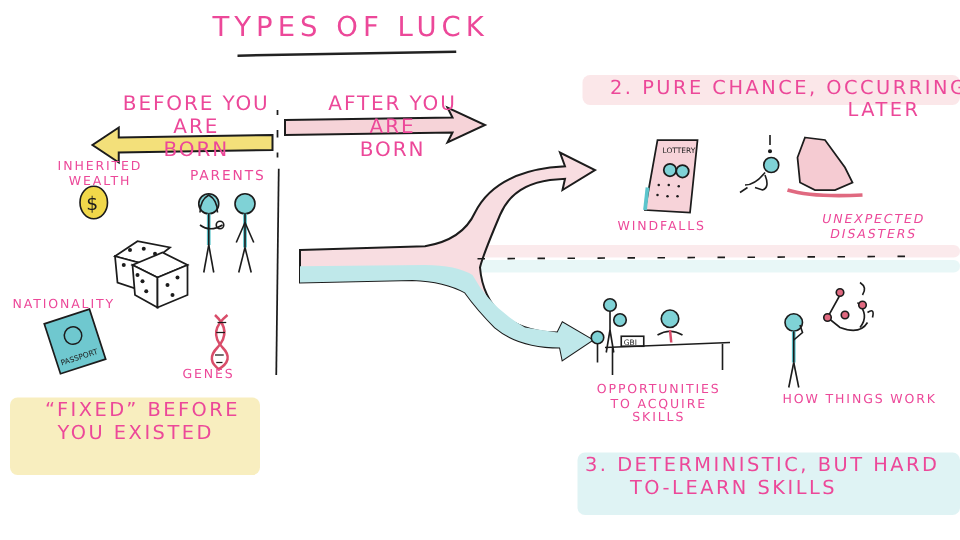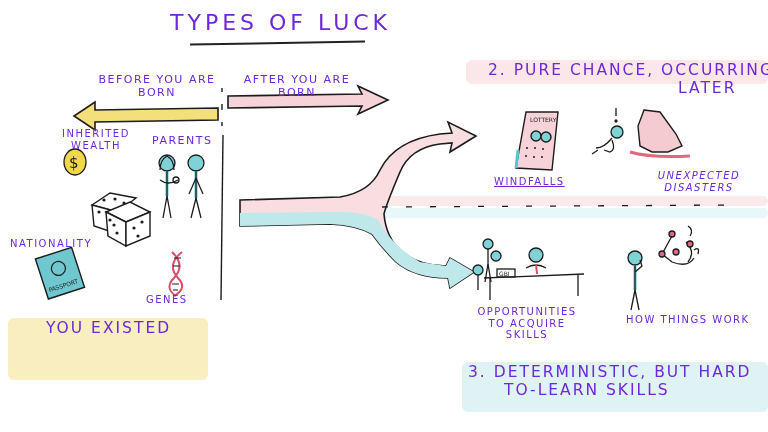--- a/index.html
+++ b/index.html
@@ -1,24 +1,24 @@
 <!DOCTYPE html>
 <html><head>
 <meta charset="utf-8">
 <style>
   html, body { margin: 0; padding: 0; background: #fff; }
   body { width: 768px; height: 432px; position: relative; overflow: hidden;
          font-family: "DejaVu Sans", sans-serif; color: #1a1a1a; }
   .hand { font-family: "DejaVu Sans", sans-serif; text-transform: uppercase;
-          letter-spacing: 1.5px; color: #6d28d9; position: absolute; line-height: 1.15; }
+          letter-spacing: 1.5px; color: #ec4899; position: absolute; line-height: 1.15; }
   .title { left: 170px; top: 10px; font-size: 22px; letter-spacing: 4px; font-weight: normal; }
   .title-underline { position: absolute; left: 190px; top: 42px; width: 175px; height: 2px; background:#222; transform: rotate(-1deg); }
   .hl { position: absolute; opacity: .55; border-radius: 6px; }
   svg.art { position: absolute; left: 0; top: 0; }
-  .small { font-size: 11px; }
+  .small { font-size: 16px; }
   .big { font-size: 15.5px; letter-spacing: 2px; }
   .center { text-align: center; }
 </style>
 </head>
 <body>
 
 <div class="hl" style="left:8px;top:318px;width:200px;height:62px;background:#f2e08a;"></div>
 <div class="hl" style="left:466px;top:60px;width:302px;height:24px;background:#f6c9cf;opacity:.45;"></div>
 <div class="hl" style="left:462px;top:362px;width:306px;height:50px;background:#bfe8ea;opacity:.5;"></div>
 <div class="hl" style="left:380px;top:196px;width:388px;height:10px;background:#f6d0d5;opacity:.45;"></div>
@@ -178,42 +178,43 @@
   </g>
 </svg>
 
 <div class="hand title">Types of Luck</div>
 <div class="title-underline"></div>
 
 <div class="hand small center" style="left:94px;top:74px;width:126px;">
   <div>Before you are</div>
   <div>born</div>
 </div>
-<div class="hand small center" style="left:227px;top:74px;width:140px;">
+<div class="hand small center" style="left:244px;top:74px;width:140px;">
   <div>After you are</div>
   <div>born</div>
 </div>
 
-<div class="hand small center" style="left:40px;top:128px;width:80px;font-size:10px;margin-left:16px;">
+<div class="hand small center" style="left:40px;top:128px;width:80px;font-size:10px;">
   <div>Inherited</div>
   <div>wealth</div>
 </div>
 <div class="hand small" style="left:152px;top:135px;font-size:11px;">Parents</div>
 <div class="hand small" style="left:10px;top:238px;font-size:10px;">Nationality</div>
 <div class="hand small" style="left:146px;top:294px;font-size:10px;">Genes</div>
 
 <div class="hand big" style="left:14px;top:320px;">
+  <div style="padding-left:22px;">“fixed” before</div>
   <div style="padding-left:32px;">you existed</div>
 </div>
 
 <div class="hand big" style="left:488px;top:62px;white-space:nowrap;">
   <div>2. Pure chance, occurring</div>
   <div style="padding-left:190px;">later</div>
 </div>
-<div class="hand small" style="left:494px;top:176px;font-size:10px;text-decoration:underline;">Windfalls</div>
+<div class="hand small" style="left:494px;top:176px;font-size:10px;">Windfalls</div>
 <div class="hand small center" style="left:644px;top:170px;width:110px;font-size:10px;font-style:italic;">
   <div>Unexpected</div>
   <div>disasters</div>
 </div>
 
 <div class="hand small center" style="left:460px;top:306px;width:110px;font-size:10px;margin-left:12px;">
   <div>Opportunities</div>
   <div>to acquire</div>
   <div>skills</div>
 </div>

